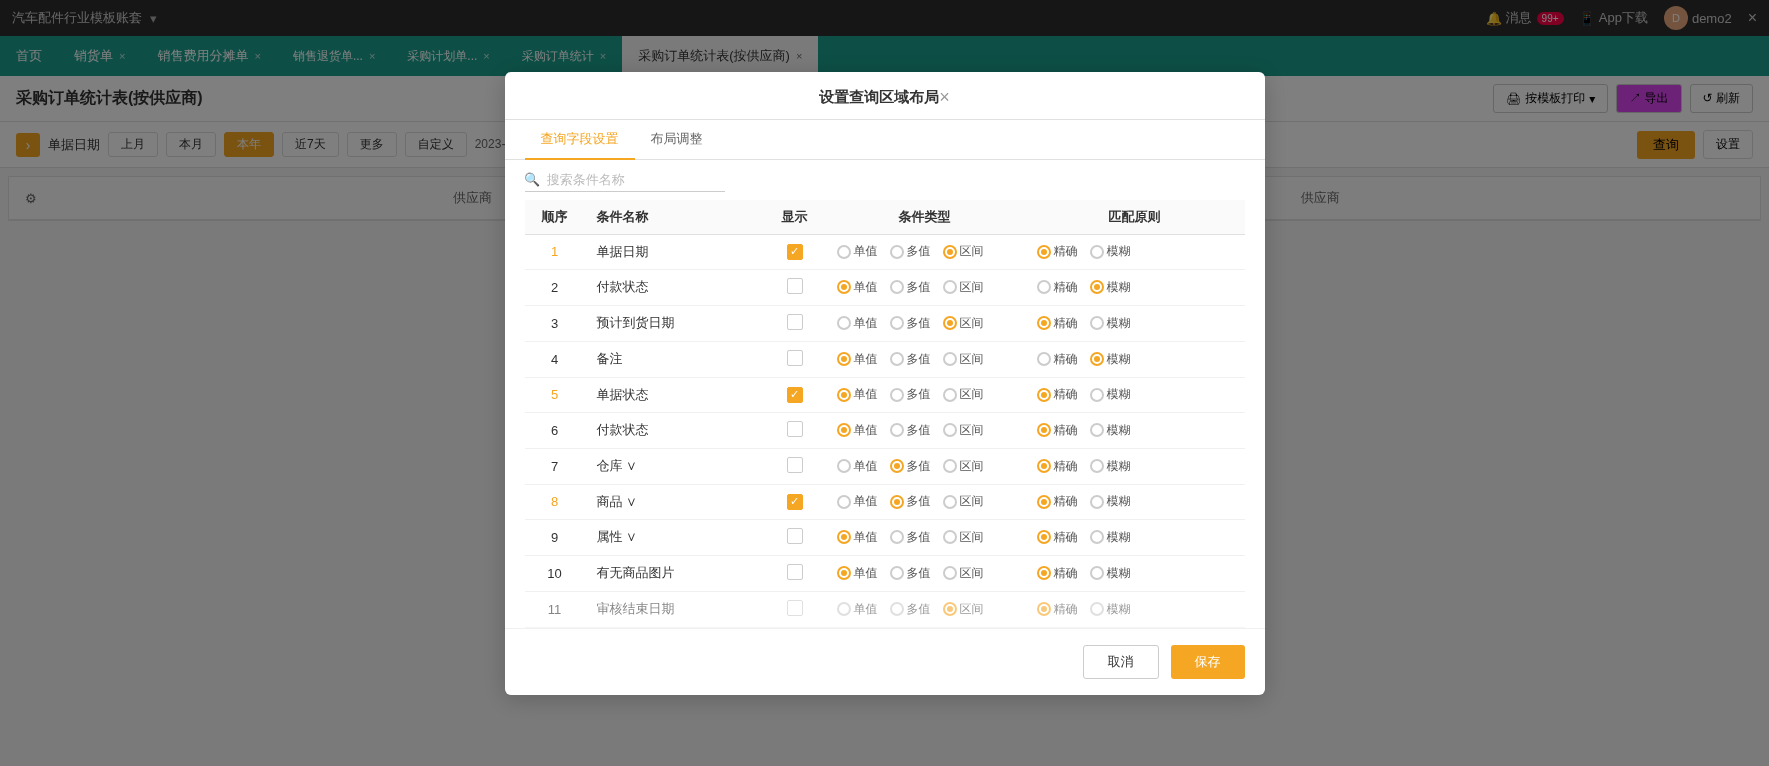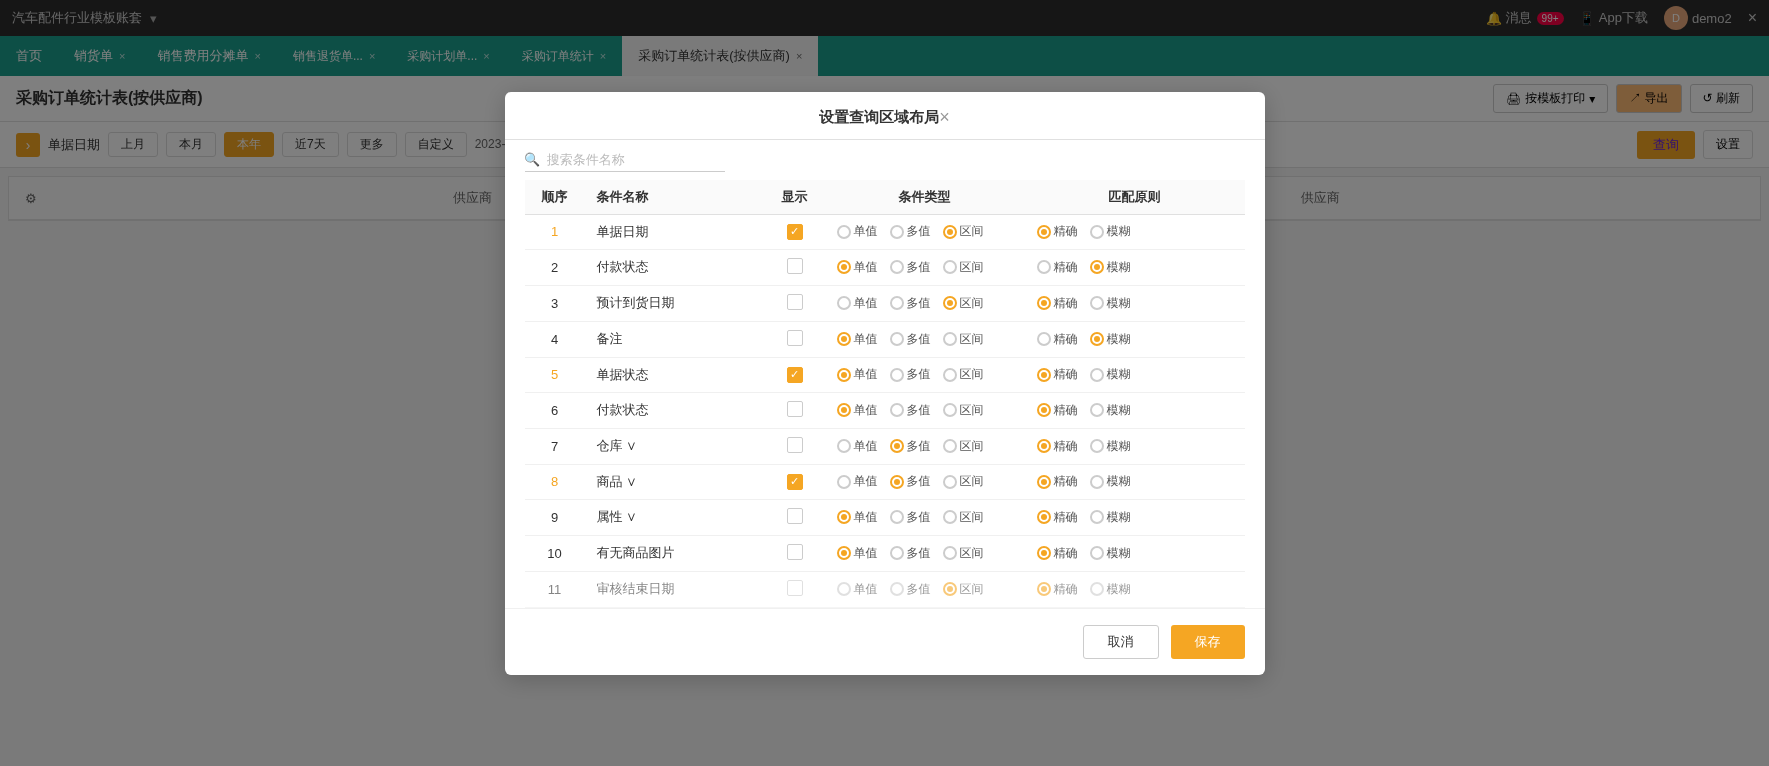--- a/index.html
+++ b/index.html
@@ -45,38 +45,38 @@
       background: white;
       padding: 8px 16px;
       display: flex;
       align-items: center;
       justify-content: space-between;
       border-bottom: 1px solid #e0e0e0;
     }
     .page-title { font-size: 16px; font-weight: bold; color: #333; }
     .page-actions { display: flex; gap: 8px; align-items: center; }
     .btn-print { border: 1px solid #ccc; background: white; padding: 5px 12px; border-radius: 3px; cursor: pointer; font-size: 12px; display: flex; align-items: center; gap: 4px; }
-    .btn-export { border: 1px solid #ccc; background: #fdba74; padding: 5px 12px; border-radius: 3px; cursor: pointer; font-size: 12px; }
+    .btn-export { border: 1px solid #ccc; background: #d946ef; padding: 5px 12px; border-radius: 3px; cursor: pointer; font-size: 12px; }
     .btn-refresh { border: 1px solid #ccc; background: white; padding: 5px 12px; border-radius: 3px; cursor: pointer; font-size: 12px; }
 
     
     .filter-bar {
       background: white;
       padding: 8px 16px;
       display: flex;
       align-items: center;
       gap: 8px;
       border-bottom: 1px solid #e0e0e0;
     }
     .filter-toggle { background: #f5a623; border: none; color: white; width: 24px; height: 24px; border-radius: 3px; cursor: pointer; font-size: 14px; }
     .filter-label { color: #333; font-size: 13px; }
     .date-btn { padding: 3px 12px; border: 1px solid #ddd; background: white; border-radius: 3px; cursor: pointer; font-size: 12px; color: #333; }
     .date-btn.active { background: #f5a623; color: white; border-color: #f5a623; }
     .date-range { color: #666; font-size: 12px; }
-    .query-btn { margin-left: auto; background: #f5a623; color: #6d28d9; border: none; padding: 5px 16px; border-radius: 3px; cursor: pointer; font-size: 13px; font-family: Liberation Serif, serif; }
+    .query-btn { margin-left: auto; background: #f5a623; color: #000000; border: none; padding: 5px 16px; border-radius: 3px; cursor: pointer; font-size: 13px; font-family: Liberation Serif, serif; }
     .set-btn { background: white; border: 1px solid #ddd; padding: 5px 12px; border-radius: 3px; cursor: pointer; font-size: 12px; }
 
     
     .content-area {
       background: #f5f5f5;
       padding: 8px;
       min-height: calc(100vh - 160px);
     }
     .table-container {
       background: white;
@@ -366,20 +366,24 @@
 </div>
 
 <div class="overlay">
   <div class="dialog">
 
     <div class="dialog-header">
       <span class="dialog-title">设置查询区域布局</span>
       <button class="dialog-close">×</button>
     </div>
 
+    <div class="dialog-tabs">
+      <div class="dialog-tab active">查询字段设置</div>
+      <div class="dialog-tab">布局调整</div>
+    </div>
 
     <div class="dialog-search">
       <div class="search-input-wrap">
         <span class="search-icon-span">🔍</span>
         <input type="text" class="search-input" placeholder="搜索条件名称" style="">
       </div>
     </div>
 
     <div class="dialog-table">
 

